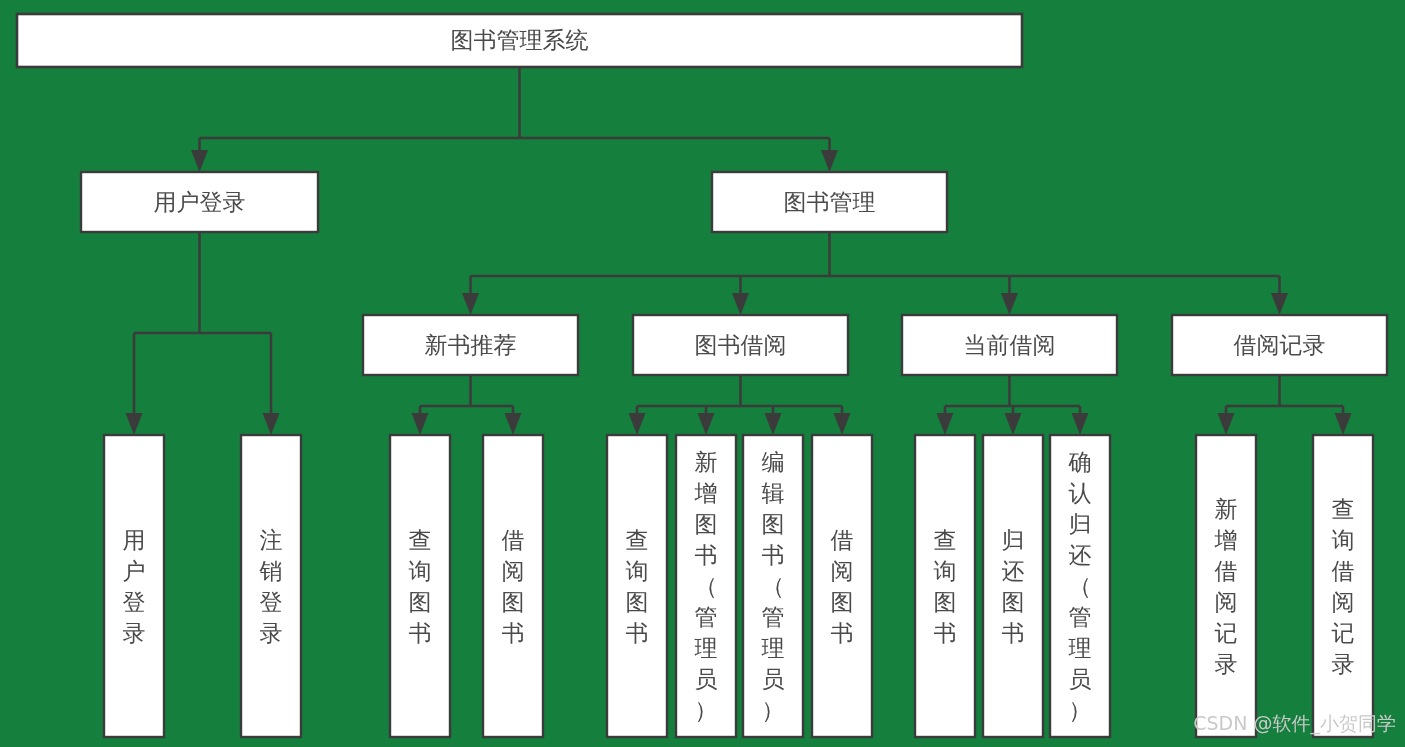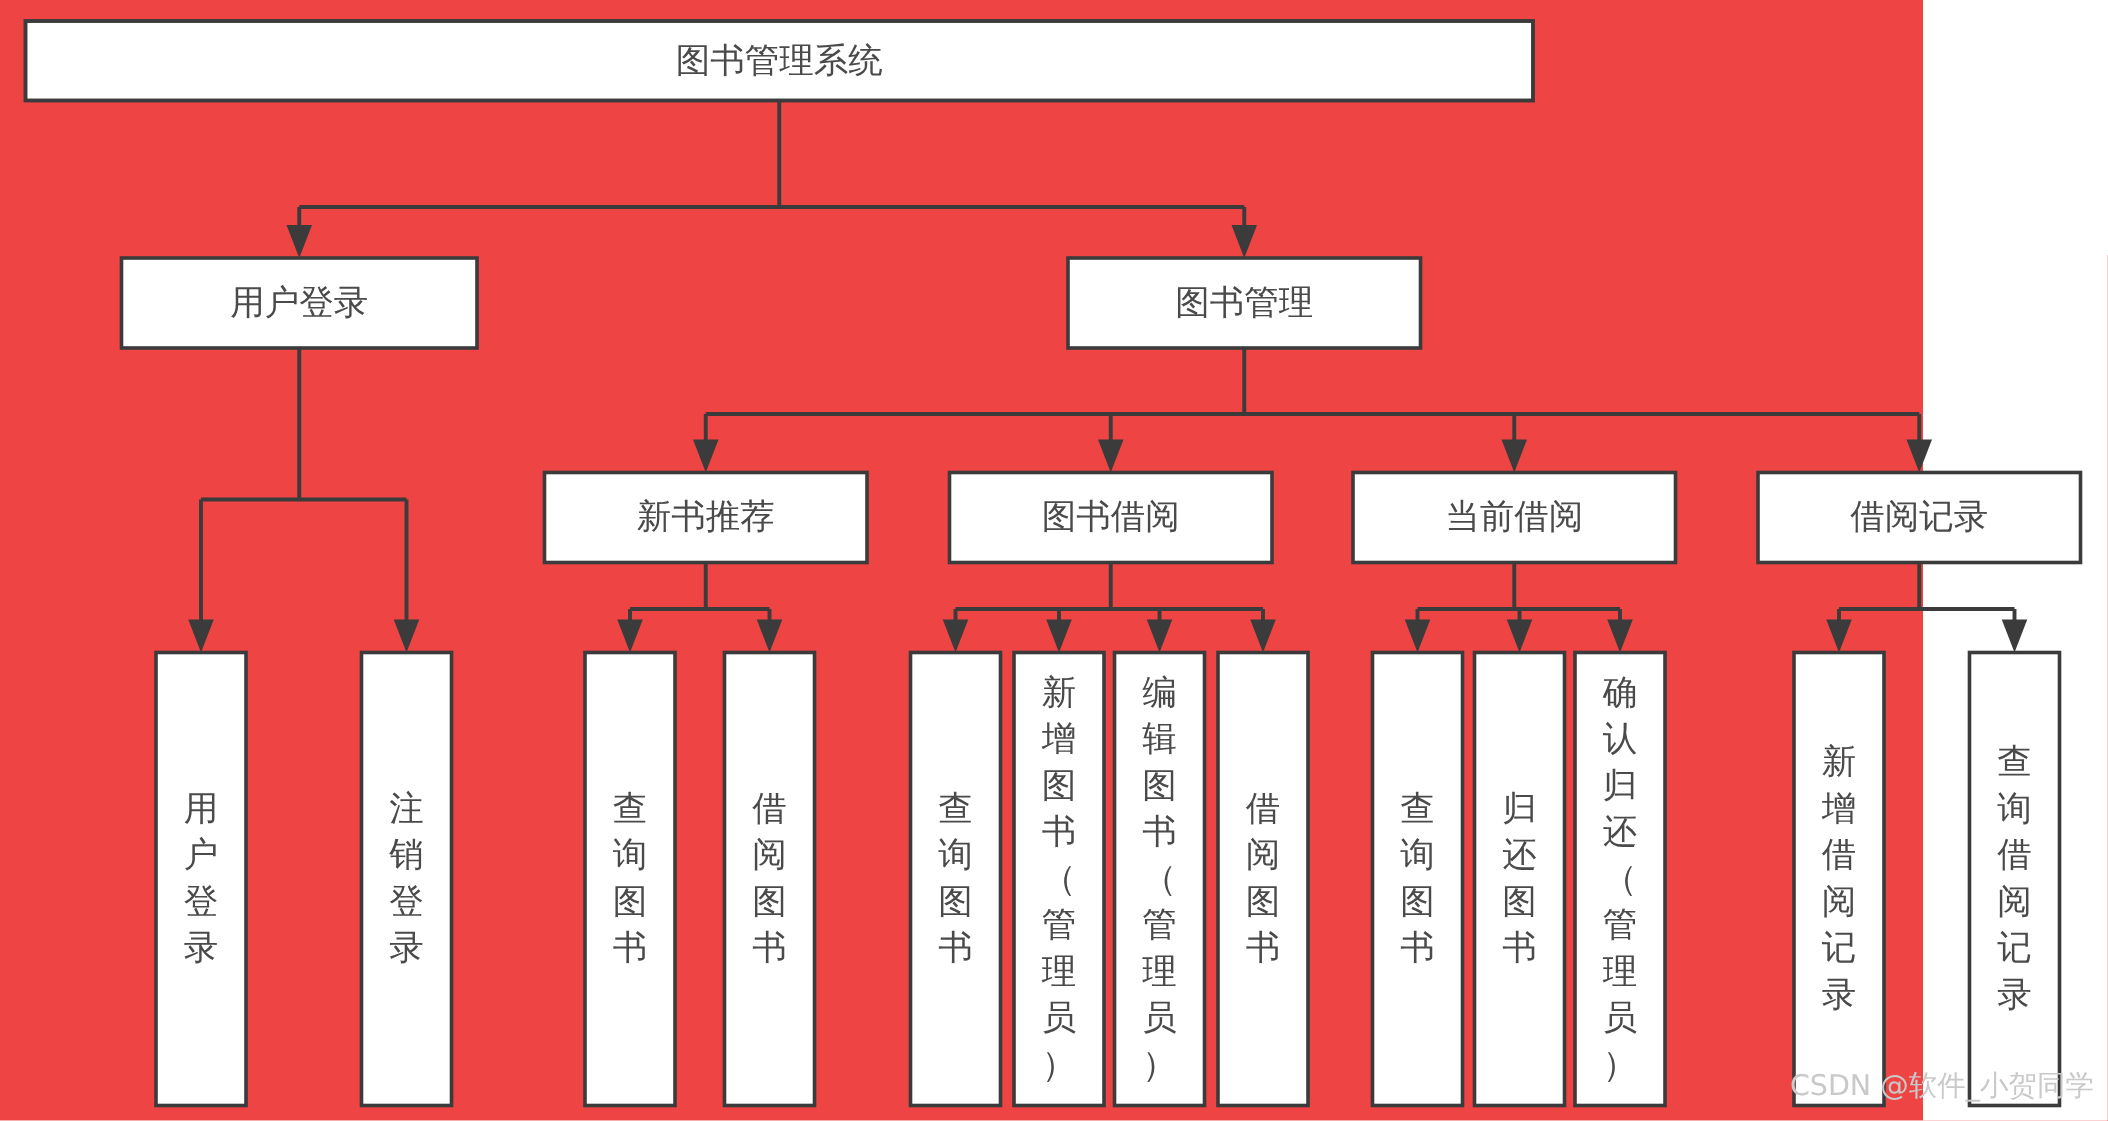--- a/index.html
+++ b/index.html
@@ -9,23 +9,23 @@
     background: #ffffff;
   }
   body {
     font-family: "DejaVu Sans", "Liberation Sans", sans-serif;
     width: 1405px;
     height: 747px;
     overflow: hidden;
   }
   #diagram-root {
     position: relative;
-    width: 1282px;
+    width: 1405px;
     height: 747px;
-    background: #ef4444;
+    background: #15803d;
   }
   svg#flowchart {
     position: absolute;
     top: 0;
     left: 0;
     width: 1405px;
     height: 747px;
     display: block;
   }
   .node-box {

